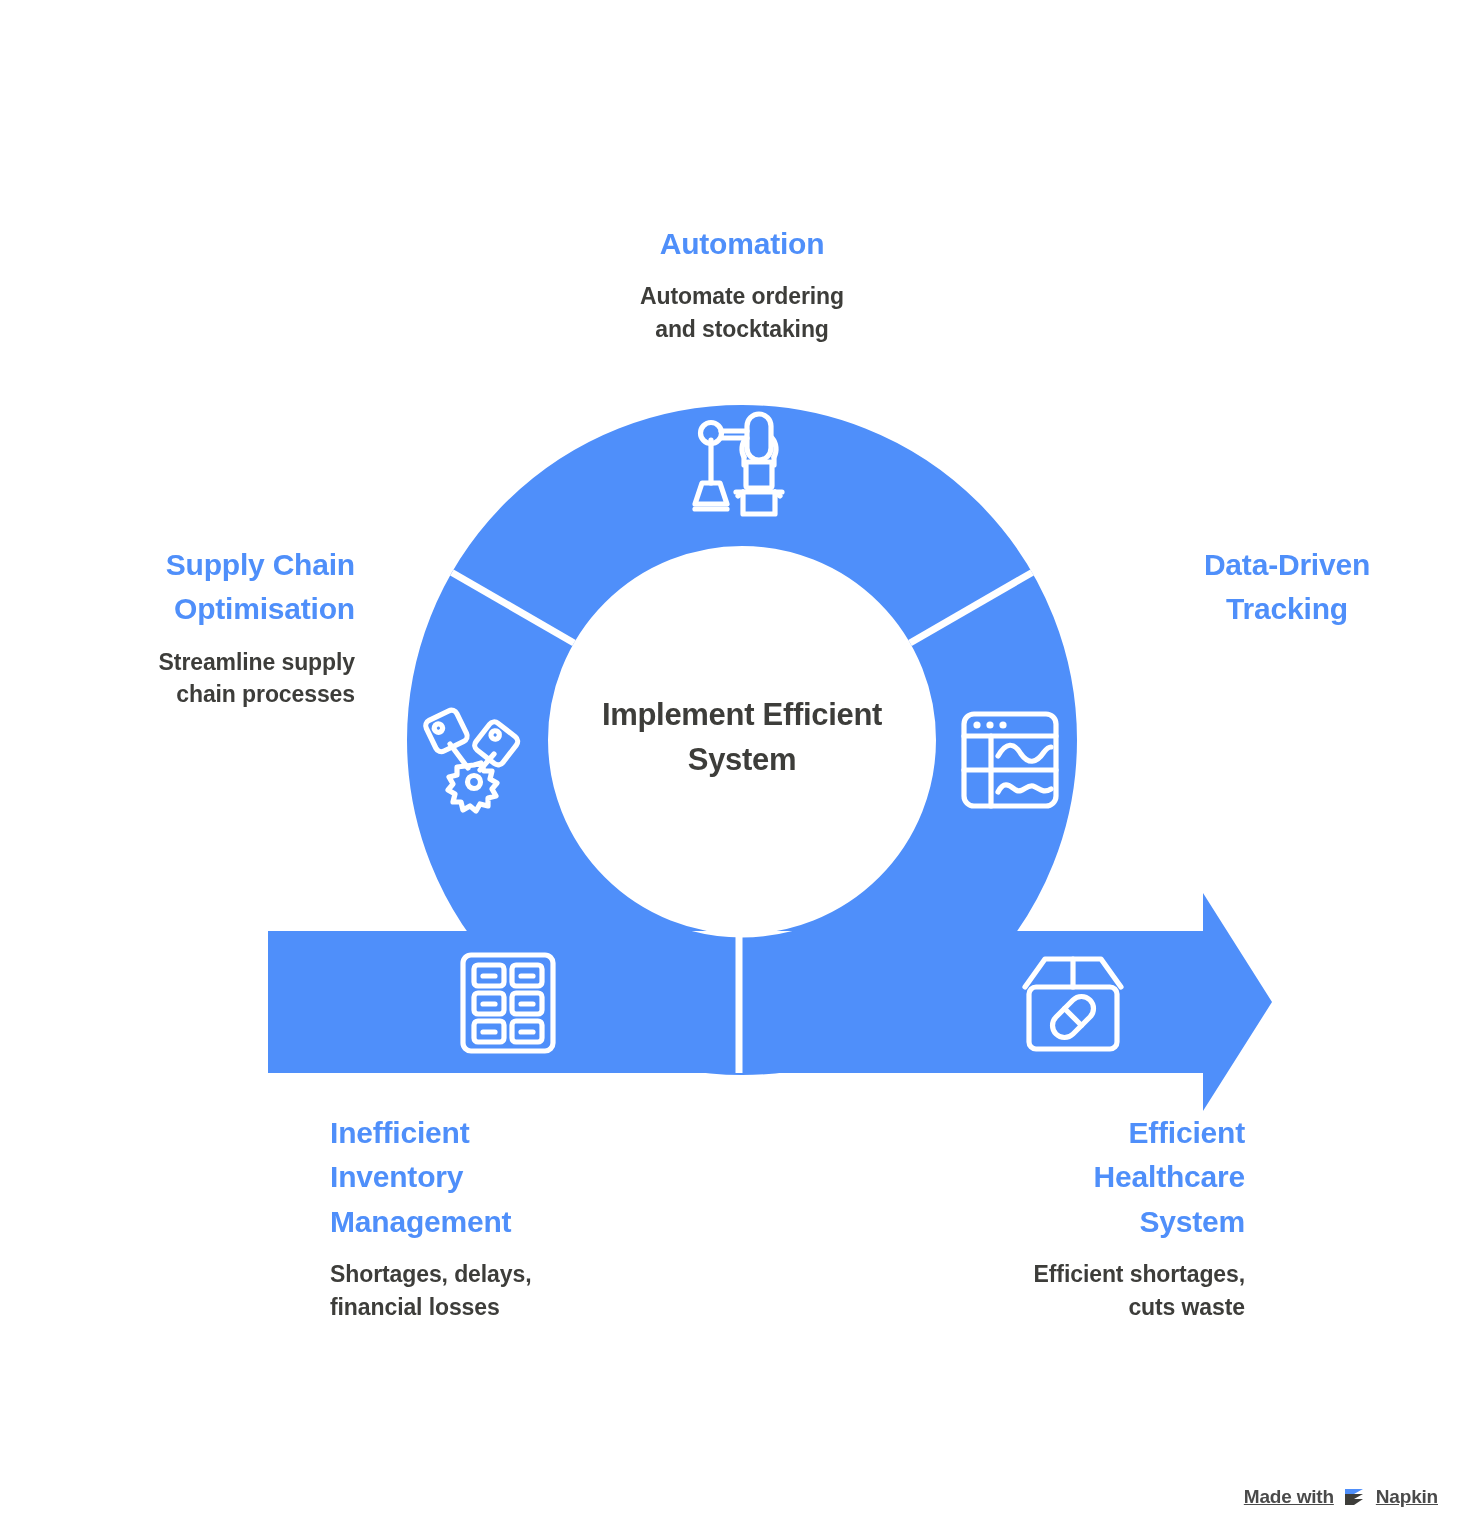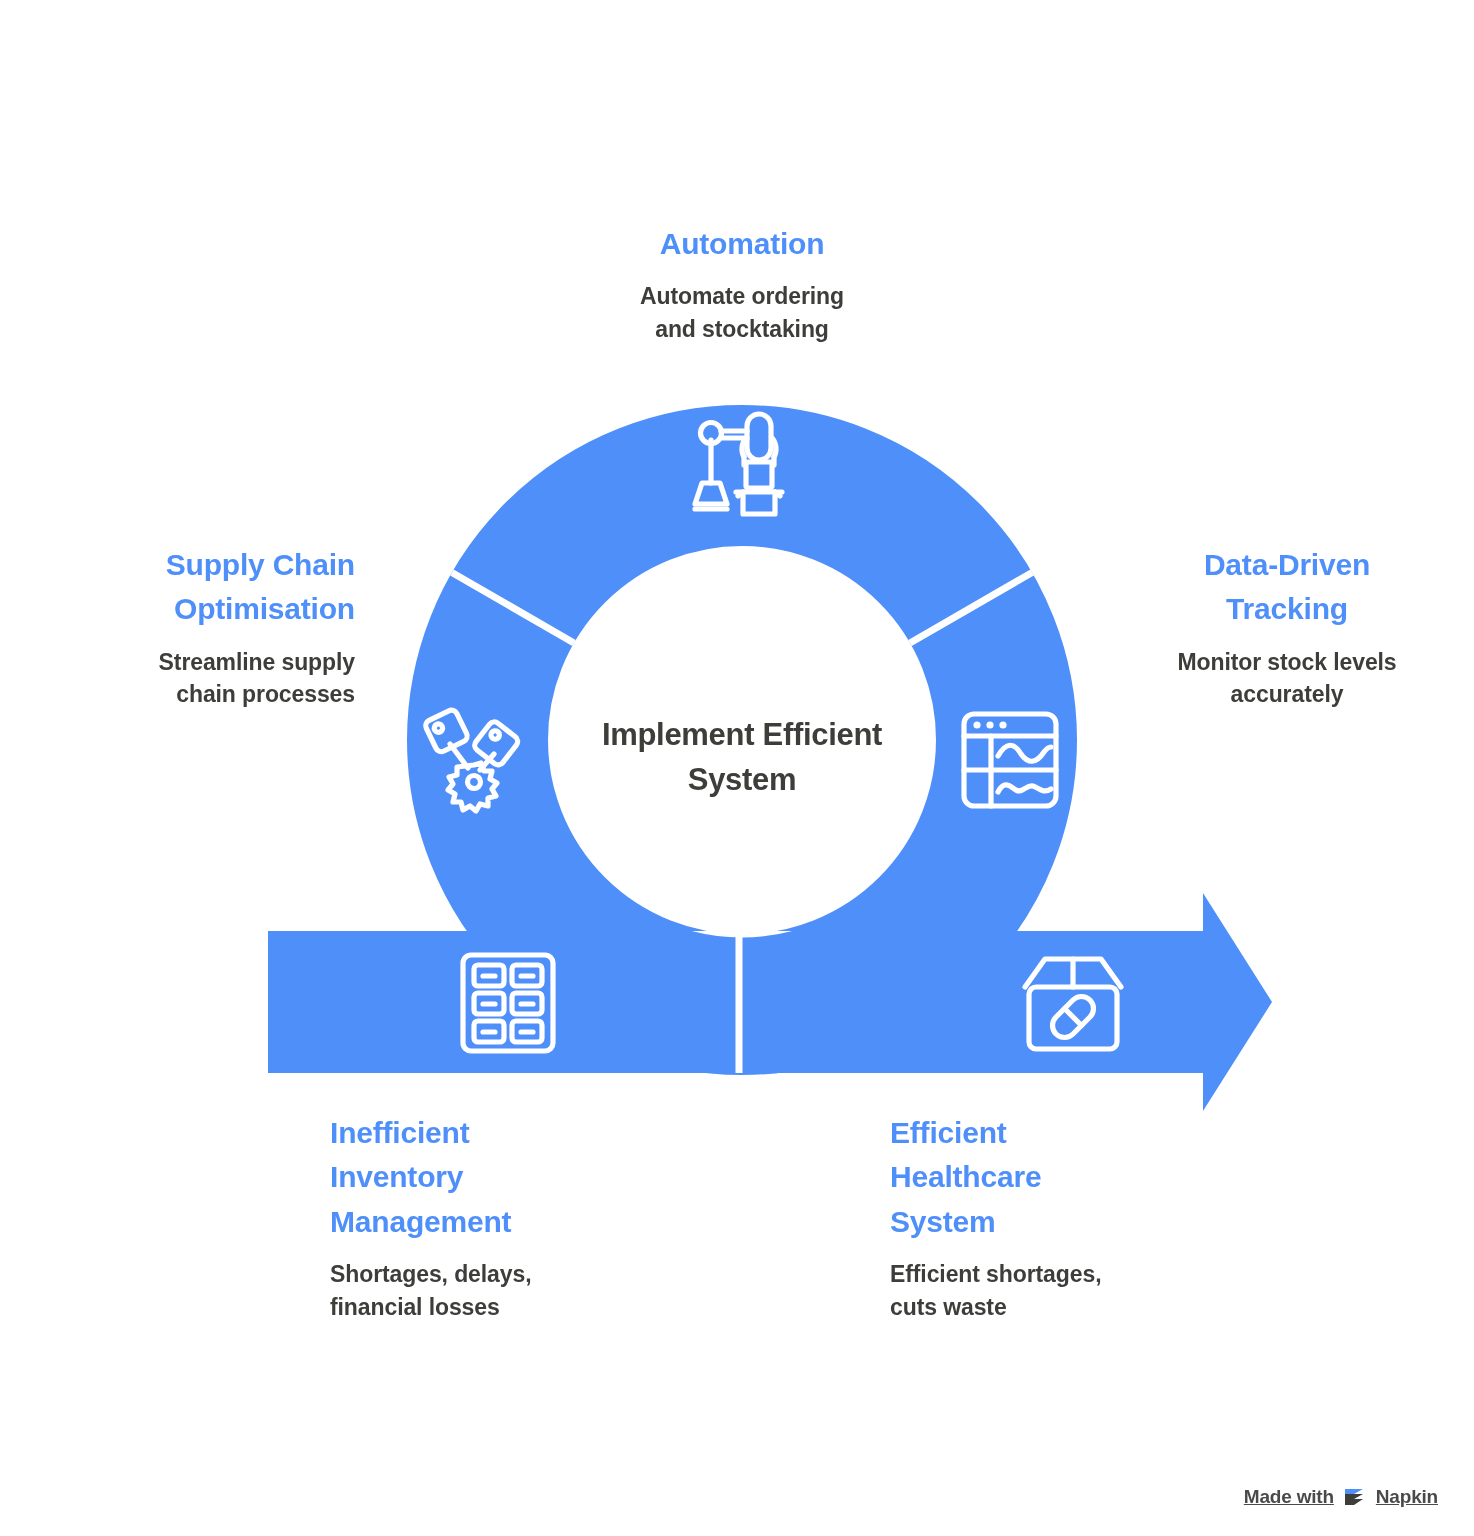--- a/index.html
+++ b/index.html
@@ -62,28 +62,28 @@
   }
   #label-data-driven {
     left: 1122px; top: 543px; width: 330px;
     text-align: center;
   }
   #label-inefficient {
     left: 330px; top: 1111px; width: 355px;
   }
   #label-efficient {
     left: 890px; top: 1111px; width: 355px;
-    text-align: left;
+    text-align: right;
   }
 
   
   #center-text {
     position: absolute;
     left: 552px;
-    top: 712px;
+    top: 692px;
     width: 380px;
     text-align: center;
     color: #3D3D3A;
     font-size: 31px;
     font-weight: bold;
     line-height: 1.46;
     letter-spacing: -0.3px;
     white-space: pre-line;
   }
 
@@ -251,22 +251,20 @@
 
   <div class="label-block" id="label-automation">
     <div class="label-title">Automation</div>
     <div class="label-desc">Automate ordering
 and stocktaking</div>
   </div>
 
   <div class="label-block" id="label-data-driven">
     <div class="label-title">Data-Driven
 Tracking</div>
-    <div class="label-desc">Monitor stock levels
-accurately</div>
   </div>
 
   <div class="label-block" id="label-inefficient">
     <div class="label-title">Inefficient
 Inventory
 Management</div>
     <div class="label-desc">Shortages, delays,
 financial losses</div>
   </div>
 

